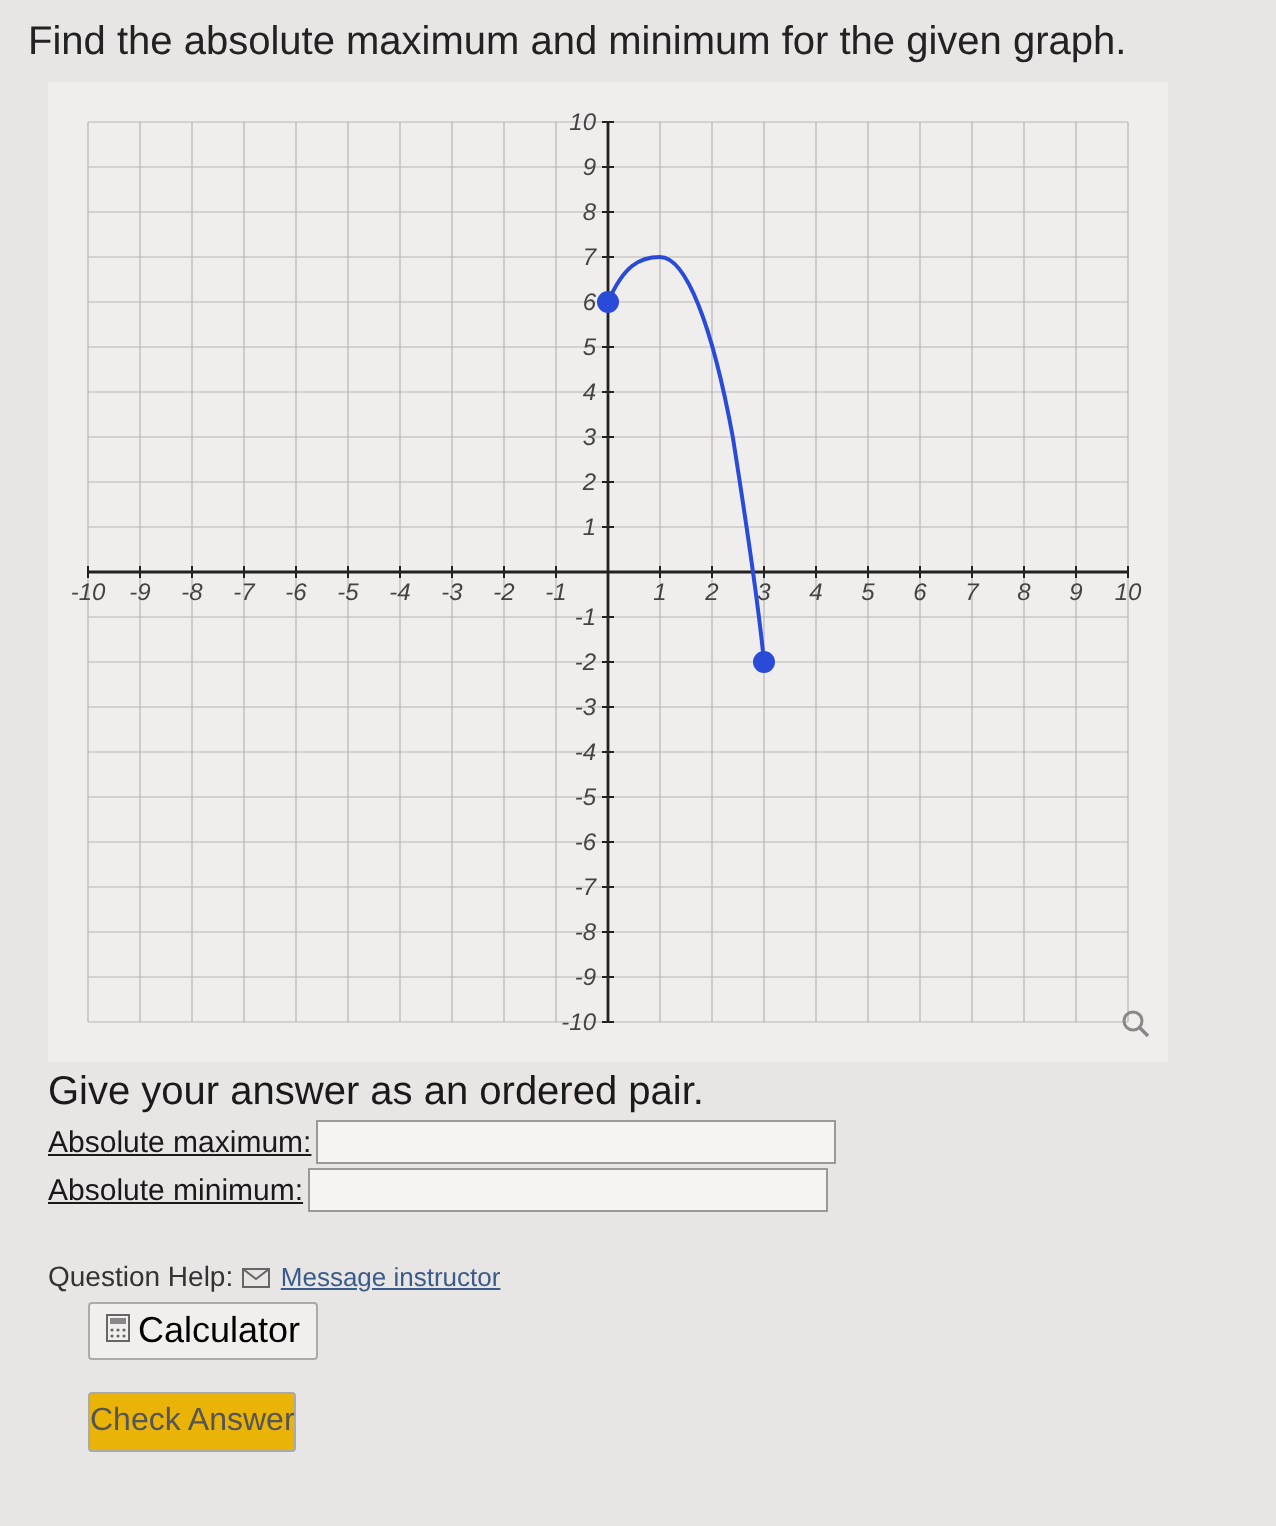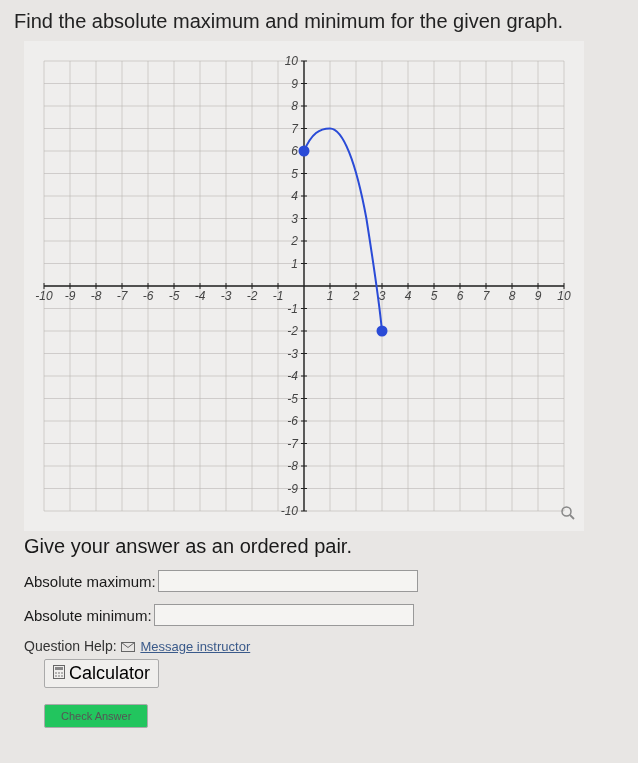--- a/index.html
+++ b/index.html
@@ -24,38 +24,39 @@
     position: relative;
     background: #efeeed;
   }
   .instruction {
     font-size: 20px;
     margin-top: 4px;
     margin-left: 10px;
     color: #1a1a1a;
   }
   .answer-row {
-    margin-top: 12px;
+    margin-top: 2px;
     margin-left: 10px;
     font-size: 15px;
     display: flex;
     align-items: center;
     gap: 2px;
+    text-decoration: underline;
   }
   .answer-row label { color: #1a1a1a; }
   .answer-input {
     width: 260px;
     height: 22px;
     border: 1px solid #999;
     background: #f5f4f2;
     font-size: 14px;
     padding: 0 4px;
   }
   .help-row {
-    margin-top: 12px;
+    margin-top: 24px;
     margin-left: 10px;
     font-size: 14px;
     color: #333;
   }
   .help-link {
     color: #3a5a8a;
     text-decoration: underline;
     cursor: pointer;
     font-size: 13px;
   }
@@ -73,23 +74,23 @@
     padding: 3px 8px;
     font-size: 18px;
     margin-top: 4px;
     margin-left: 30px;
     cursor: pointer;
     border-radius: 2px;
   }
   .check-btn {
     display: inline-block;
     border: 1px solid #aaa;
-    background: #22c55e;
-    padding: 5px 16px;
-    font-size: 11px;
+    background: #eab308;
+    padding: 5px 0;
+    font-size: 16px;
     margin-top: 16px;
     margin-left: 30px;
     cursor: pointer;
     border-radius: 2px;
     color: #555;
   }
   .mag {
     position: absolute;
     right: 8px;
     bottom: 6px;

